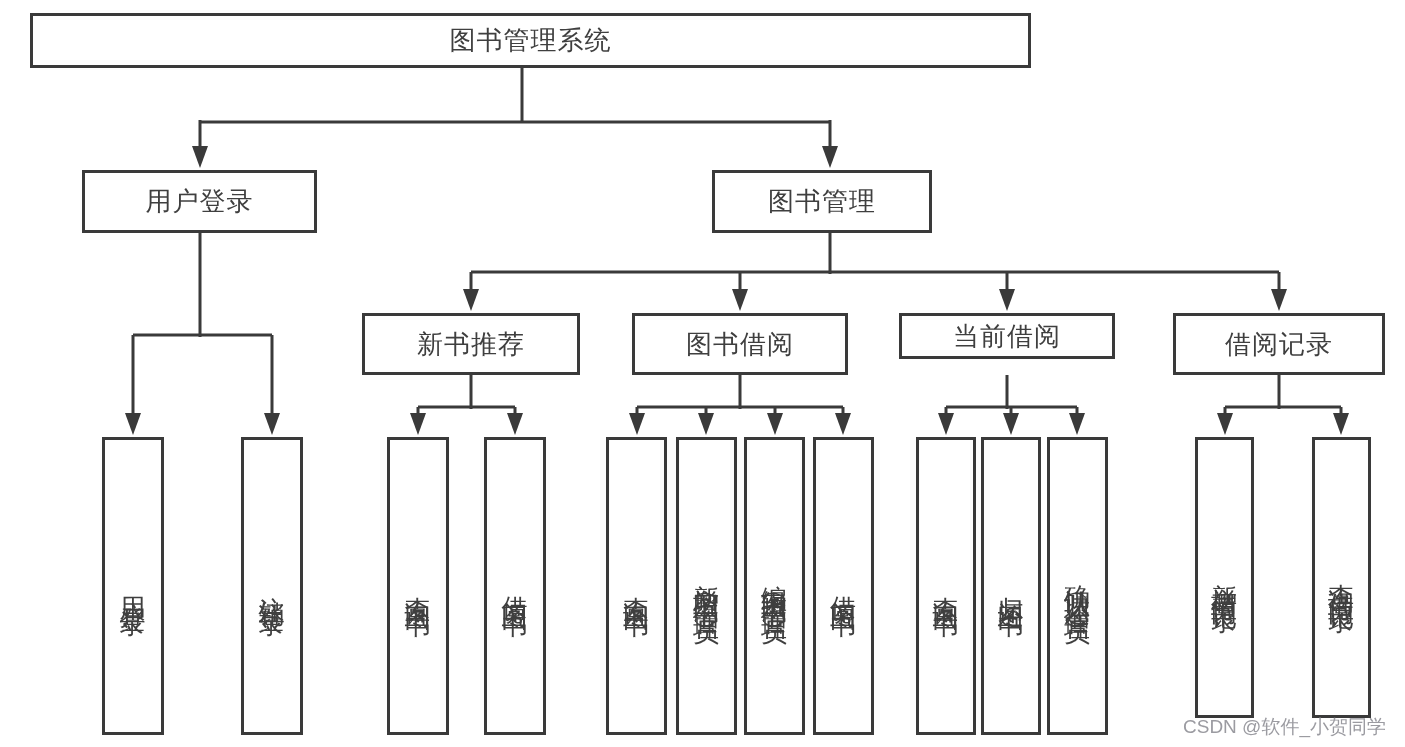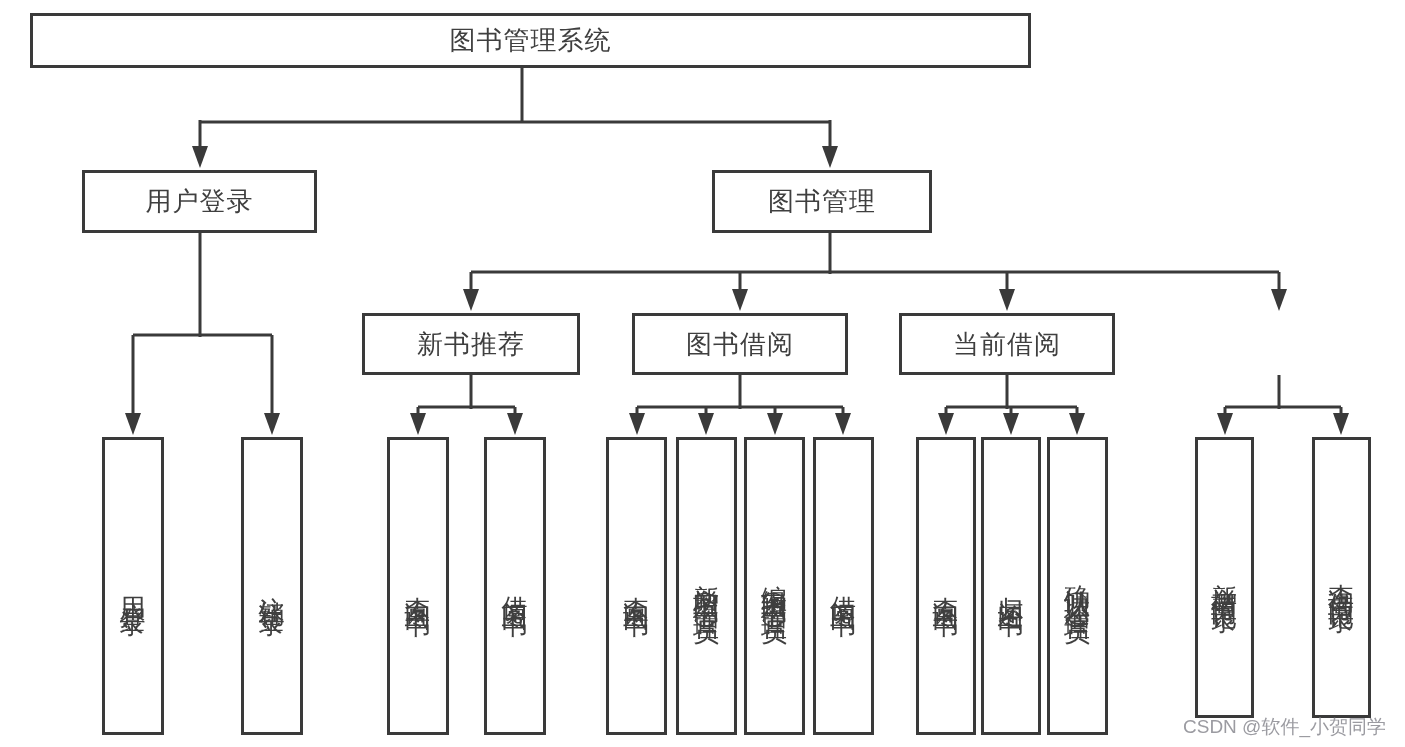--- a/index.html
+++ b/index.html
@@ -81,21 +81,22 @@
     </g>
   </svg>
 
   <div class="node hbox" style="left:30px;top:13px;width:1001px;height:55px;">图书管理系统</div>
 
   <div class="node hbox" style="left:82px;top:170px;width:235px;height:63px;">用户登录</div>
   <div class="node hbox" style="left:712px;top:170px;width:220px;height:63px;">图书管理</div>
 
   <div class="node hbox" style="left:632px;top:313px;width:216px;height:62px;">图书借阅</div>
   <div class="node hbox" style="left:362px;top:313px;width:218px;height:62px;">新书推荐</div>
-  <div class="node hbox" style="left:899px;top:313px;width:216px;height:62px;">当前借阅</div>
+  <div class="node hbox" style="left:899px;top:313px;width:216px;height:46px;">当前借阅</div>
+  <div class="node hbox" style="left:1173px;top:313px;width:212px;height:62px;">借阅记录</div>
 
   <div class="node vbox" style="left:102px;top:437px;width:62px;height:298px;">
     <span class="vlabel">用户登录</span>
   </div>
   <div class="node vbox" style="left:241px;top:437px;width:62px;height:298px;">
     <span class="vlabel">注销登录</span>
   </div>
 
   <div class="node vbox" style="left:387px;top:437px;width:62px;height:298px;">
     <span class="vlabel">查询图书</span>

